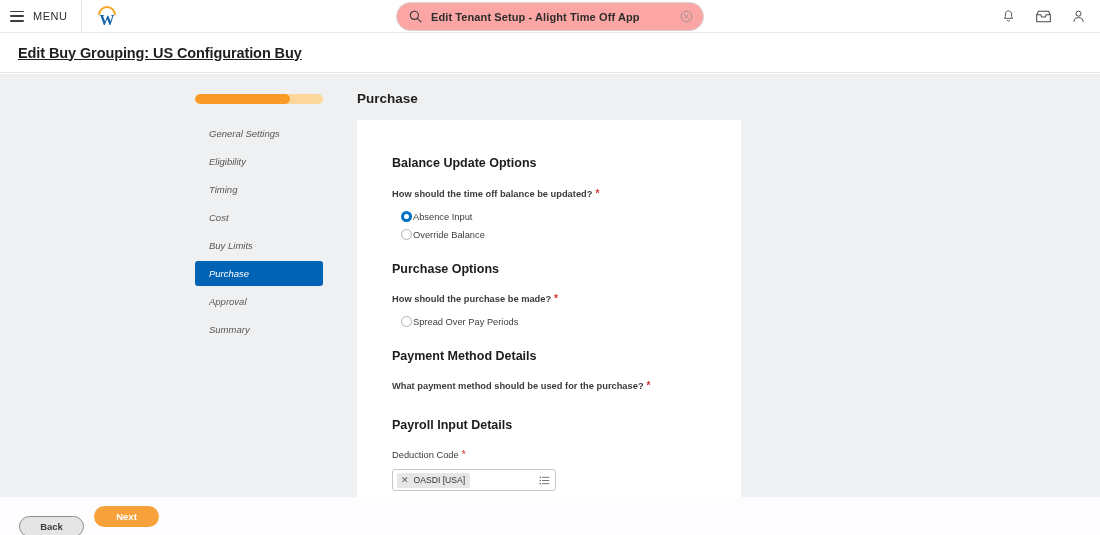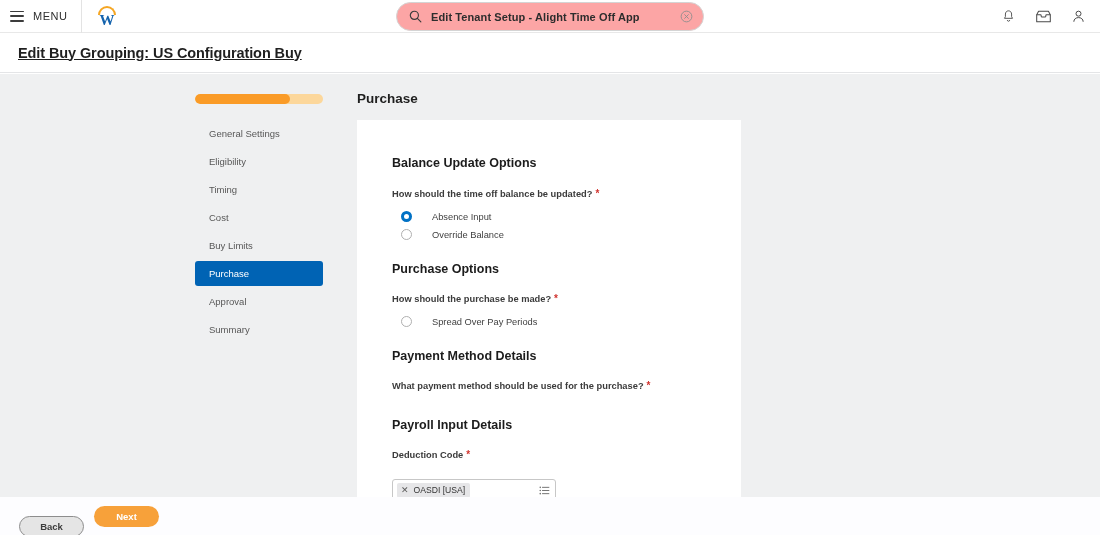--- a/index.html
+++ b/index.html
@@ -96,21 +96,21 @@
   
   .wizard {
     position: absolute; left: 195px; top: 20px; width: 128px;
   }
   .progress-track {
     width: 128px; height: 10px; border-radius: 5px;
     background: #fcd79b; overflow: hidden;
   }
   .progress-fill { height: 100%; background: #fa9b27; border-radius: 5px; }
 
-  .wizard-list { margin-top: 17px; }
+  .wizard-list { margin-top: 17px; font-style: italic; }
   .wizard-item {
     height: 25px; display: flex; align-items: center;
     padding-left: 14px;
     font-size: 9.5px; color: #575757;
     margin-bottom: 3px;
     border-radius: 3px;
     cursor: pointer;
   }
   .wizard-item.active {
     background: #0063b4; color: #ffffff;
@@ -136,37 +136,37 @@
   }
   .group-head.tight { margin-bottom: 17px; }
 
   .q-label {
     font-size: 9.3px; font-weight: bold; color: #3b3b3b;
     margin-bottom: 9px;
   }
   .req { color: #d1332e; font-size: 10px; margin-left: 3px; }
 
   .radio-row {
-    display: flex; align-items: center; gap: 20px;
+    display: flex; align-items: center; gap: 1px;
     height: 17px; margin-bottom: 1px; cursor: pointer;
     padding-left: 9px;
   }
   .radio {
     width: 11px; height: 11px; border-radius: 50%;
     border: 1.4px solid #b0b0b0; background: #ffffff;
     flex: none; position: relative;
   }
   .radio.checked { border-color: #0071c5; border-width: 3px; }
   .radio-label { font-size: 9.3px; color: #3f3f3f; }
 
   .block-gap { height: 18px; }
 
   .field-label {
-    font-size: 9.3px; font-weight: bold; color: #3b3b3b;
-    margin-bottom: 19px;
+    font-size: 9.3px; font-weight: normal; color: #3b3b3b;
+    margin-bottom: 9px;
   }
   .multiselect {
     width: 164px; height: 22px;
     border: 1px solid #c7c7c7; border-radius: 3px;
     background: #ffffff;
     display: flex; align-items: center;
     padding: 0 5px 0 4px; gap: 4px;
   }
   .pill {
     display: flex; align-items: center; gap: 5px;

